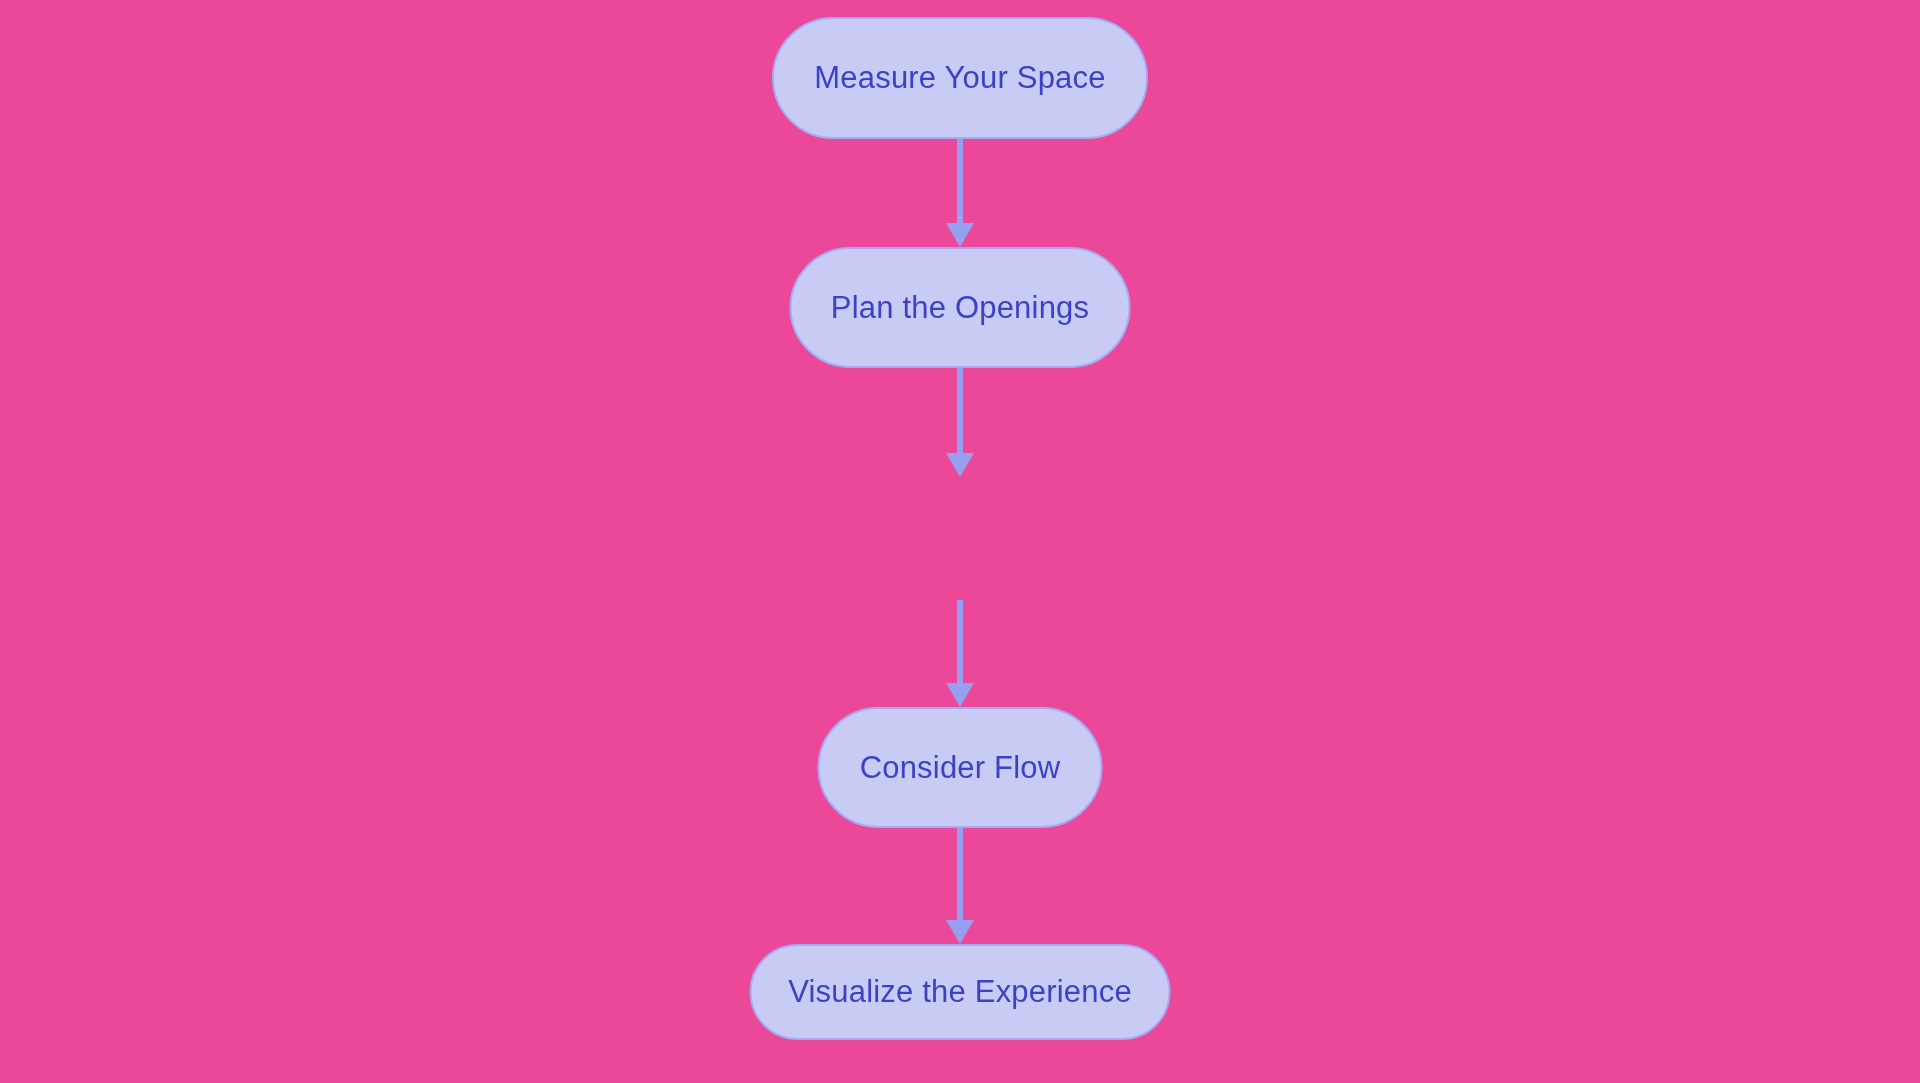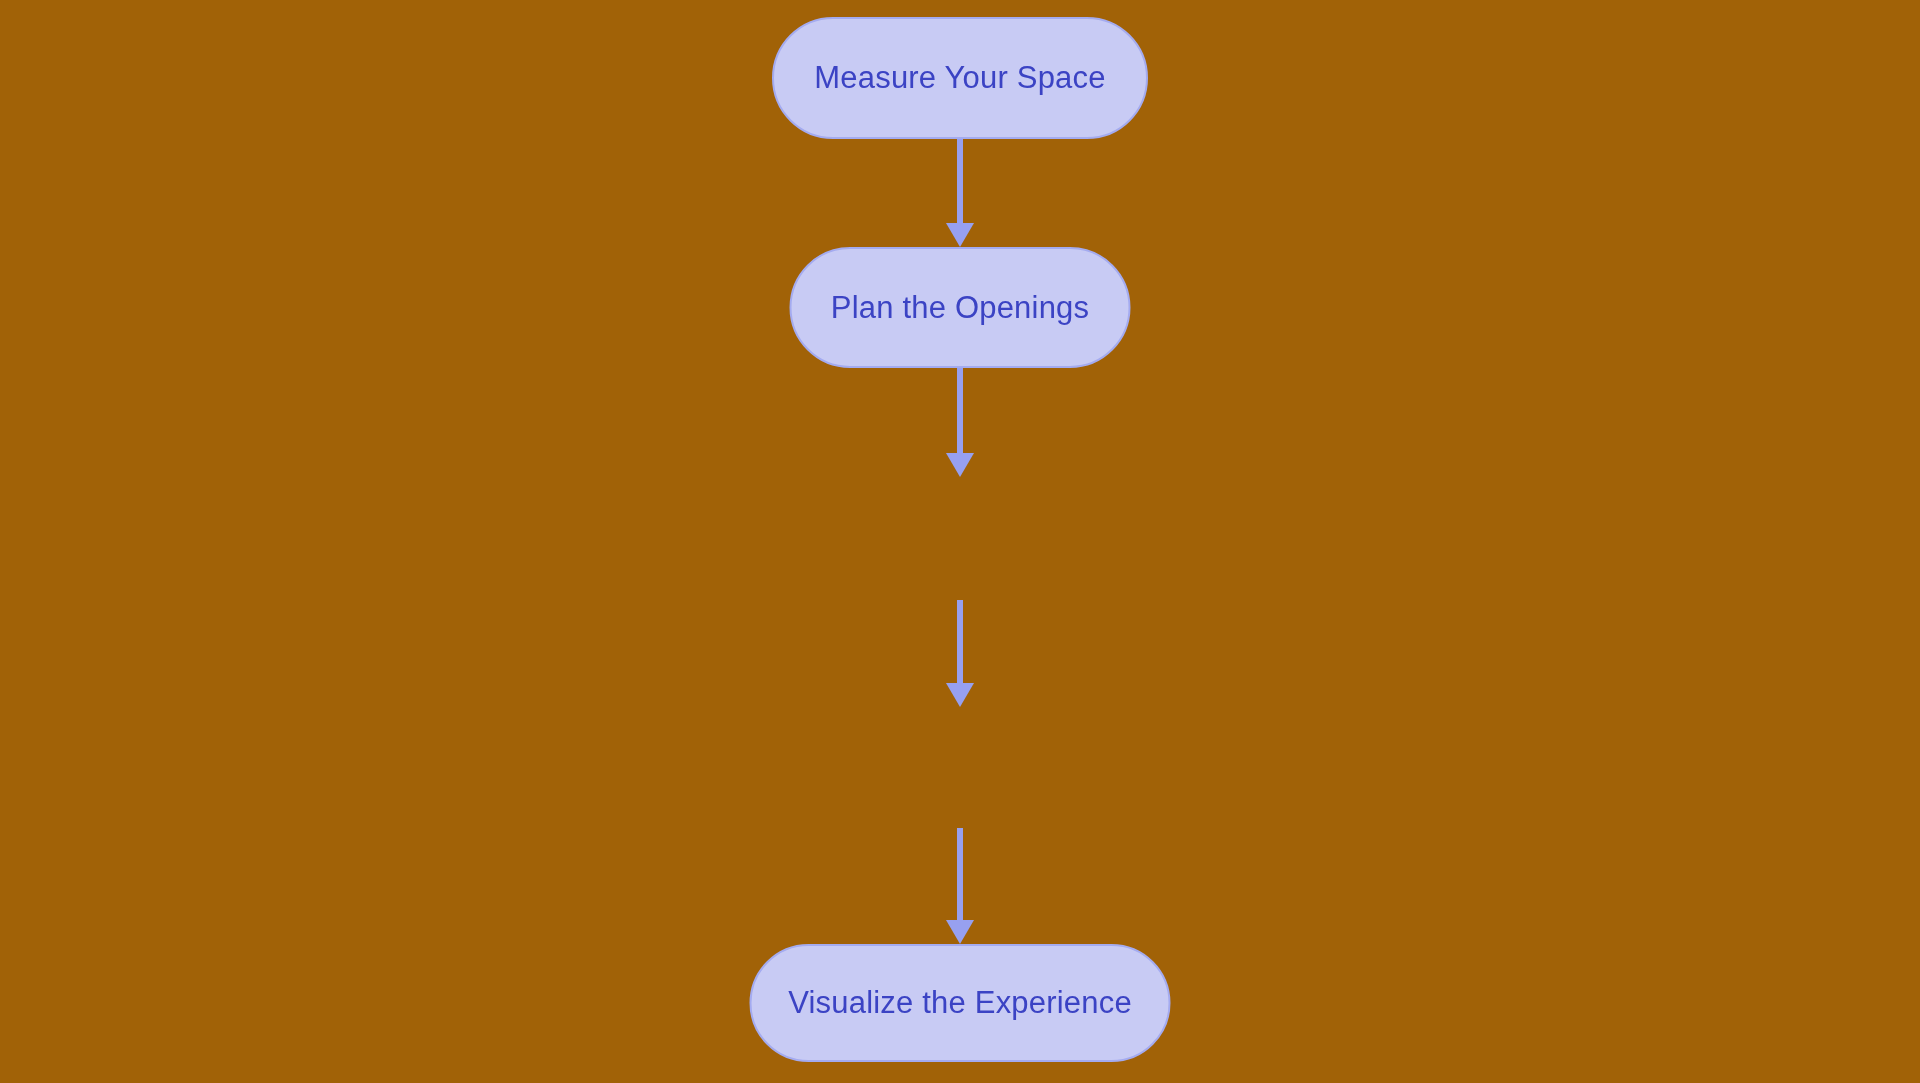--- a/index.html
+++ b/index.html
@@ -8,21 +8,21 @@
     width: 1920px;
     height: 1083px;
     background: #ffffff;
     font-family: "Liberation Sans", "DejaVu Sans", sans-serif;
     overflow: hidden;
   }
   .canvas {
     position: relative;
     width: 1920px;
     height: 1083px;
-    background: #a16207;
+    background: #ec4899;
   }
   .node {
     position: absolute;
     left: 50%;
     transform: translateX(-50%);
     background: #c8cbf4;
     border: 2px solid #a4abf0;
     border-radius: 62px;
     box-sizing: border-box;
     display: flex;
@@ -32,21 +32,21 @@
   .node-label {
     color: #3b43c4;
     font-size: 31px;
     letter-spacing: 0.2px;
     white-space: nowrap;
   }
   .n1 { top: 17px;  width: 376px; height: 122px; }
   .n2 { top: 247px; width: 341px; height: 121px; text-align: center; }
   .n3 { top: 477px; width: 404px; height: 123px; }
   .n4 { top: 707px; width: 285px; height: 121px; }
-  .n5 { top: 944px; width: 421px; height: 118px; }
+  .n5 { top: 944px; width: 421px; height: 96px; }
 
   .arrow {
     position: absolute;
     left: 50%;
     transform: translateX(-50%);
     display: flex;
     flex-direction: column;
     align-items: center;
   }
   .arrow .shaft {
@@ -87,20 +87,23 @@
     <div class="shaft"></div>
     <div class="head"></div>
   </div>
 
 
   <div class="arrow a3">
     <div class="shaft"></div>
     <div class="head"></div>
   </div>
 
+  <div class="node n4">
+    <span class="node-label">Consider Flow</span>
+  </div>
 
   <div class="arrow a4">
     <div class="shaft"></div>
     <div class="head"></div>
   </div>
 
   <div class="node n5">
     <span class="node-label">Visualize the Experience</span>
   </div>
 

